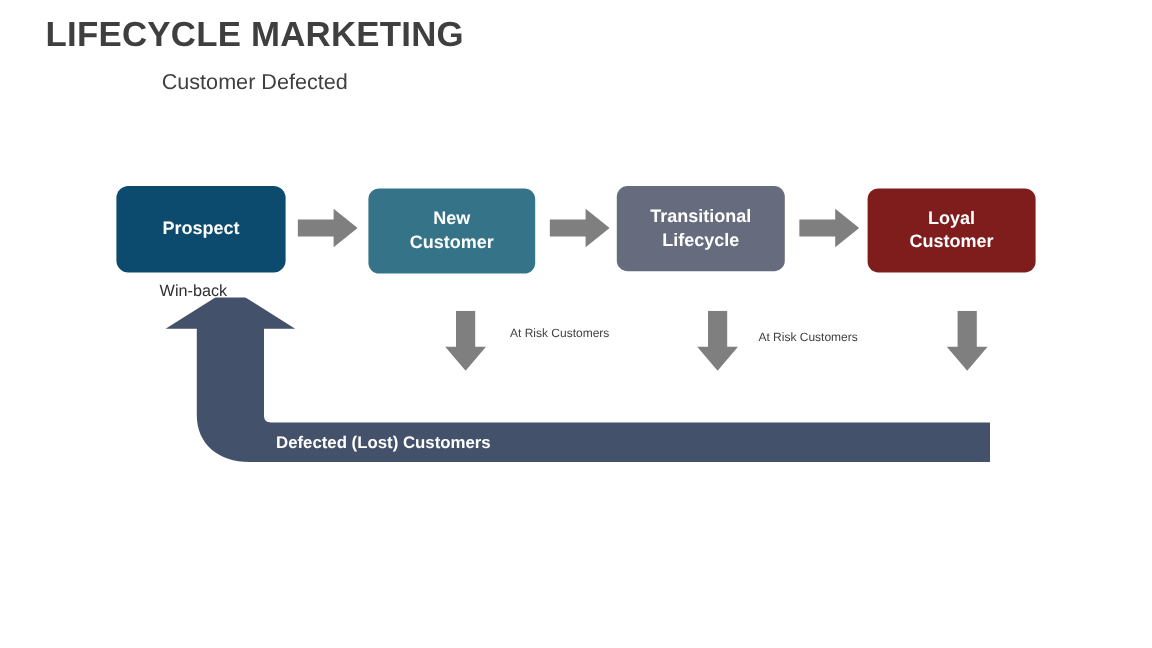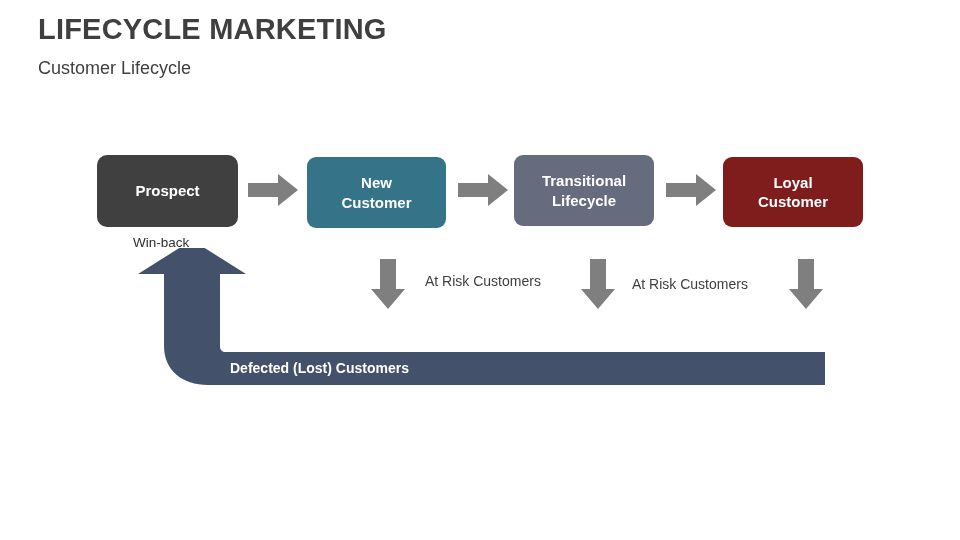--- a/index.html
+++ b/index.html
@@ -10,21 +10,21 @@
   body {
     width: 960px;
     height: 540px;
     position: relative;
     overflow: hidden;
     font-family: "Liberation Sans", sans-serif;
     -webkit-font-smoothing: antialiased;
   }
 
   
-  #header { position: absolute; left: 38px; top: 14px; }
+  #header { position: absolute; left: 38px; top: 14px; text-align: center; }
   #page-title {
     font-size: 29px;
     font-weight: bold;
     color: #3f3f3f;
     letter-spacing: 0.2px;
     line-height: 1.1;
     margin: 0;
     white-space: nowrap;
   }
   #page-subtitle {
@@ -54,21 +54,21 @@
     font-size: 15px;
     font-weight: bold;
     line-height: 1.3;
     box-sizing: border-box;
     padding: 2px 6px;
   }
   .stage-box .stage-label { display: block; white-space: pre-line; }
 
   #stage-prospect {
     left: 97px; top: 155px; width: 141px; height: 72px;
-    background: #404040; border-radius: 10px;
+    background: #0c4a6e; border-radius: 10px;
   }
   #stage-new-customer {
     left: 307px; top: 157px; width: 139px; height: 71px;
     background: #357488; border-radius: 9px; justify-content: center;
   }
   #stage-transitional-customer {
     left: 514px; top: 155px; width: 140px; height: 71px;
     background: #666b7e; border-radius: 9px;
   }
   #stage-loyal-customer {
@@ -84,21 +84,21 @@
 
   
   .down-arrow { position: absolute; top: 259px; width: 36px; height: 50px; }
   #down-arrow-1 { left: 370px; }
   #down-arrow-2 { left: 580px; }
   #down-arrow-3 { left: 788px; }
 
   
   .at-risk-label {
     position: absolute;
-    font-size: 14px;
+    font-size: 10px;
     color: #3f3f3f;
     white-space: nowrap;
   }
   #at-risk-label-1 { left: 425px; top: 273px; }
   #at-risk-label-2 { left: 632px; top: 276px; }
 
   
   #win-back-label {
     position: absolute;
     left: 133px; top: 235px;
@@ -118,21 +118,21 @@
     font-weight: bold;
     color: #ffffff;
     white-space: nowrap;
   }
 </style>
 </head>
 <body>
 
 <div id="header">
   <div id="page-title">LIFECYCLE MARKETING</div>
-  <div id="page-subtitle">Customer Lifecycle</div>
+  <div id="page-subtitle">Customer Defected</div>
 </div>
 
 <div id="diagram">
 
   <div class="stage-box" id="stage-prospect">
     <span class="stage-label">Prospect</span>
   </div>
 
   <div class="stage-box" id="stage-new-customer">
     <span class="stage-label">New

